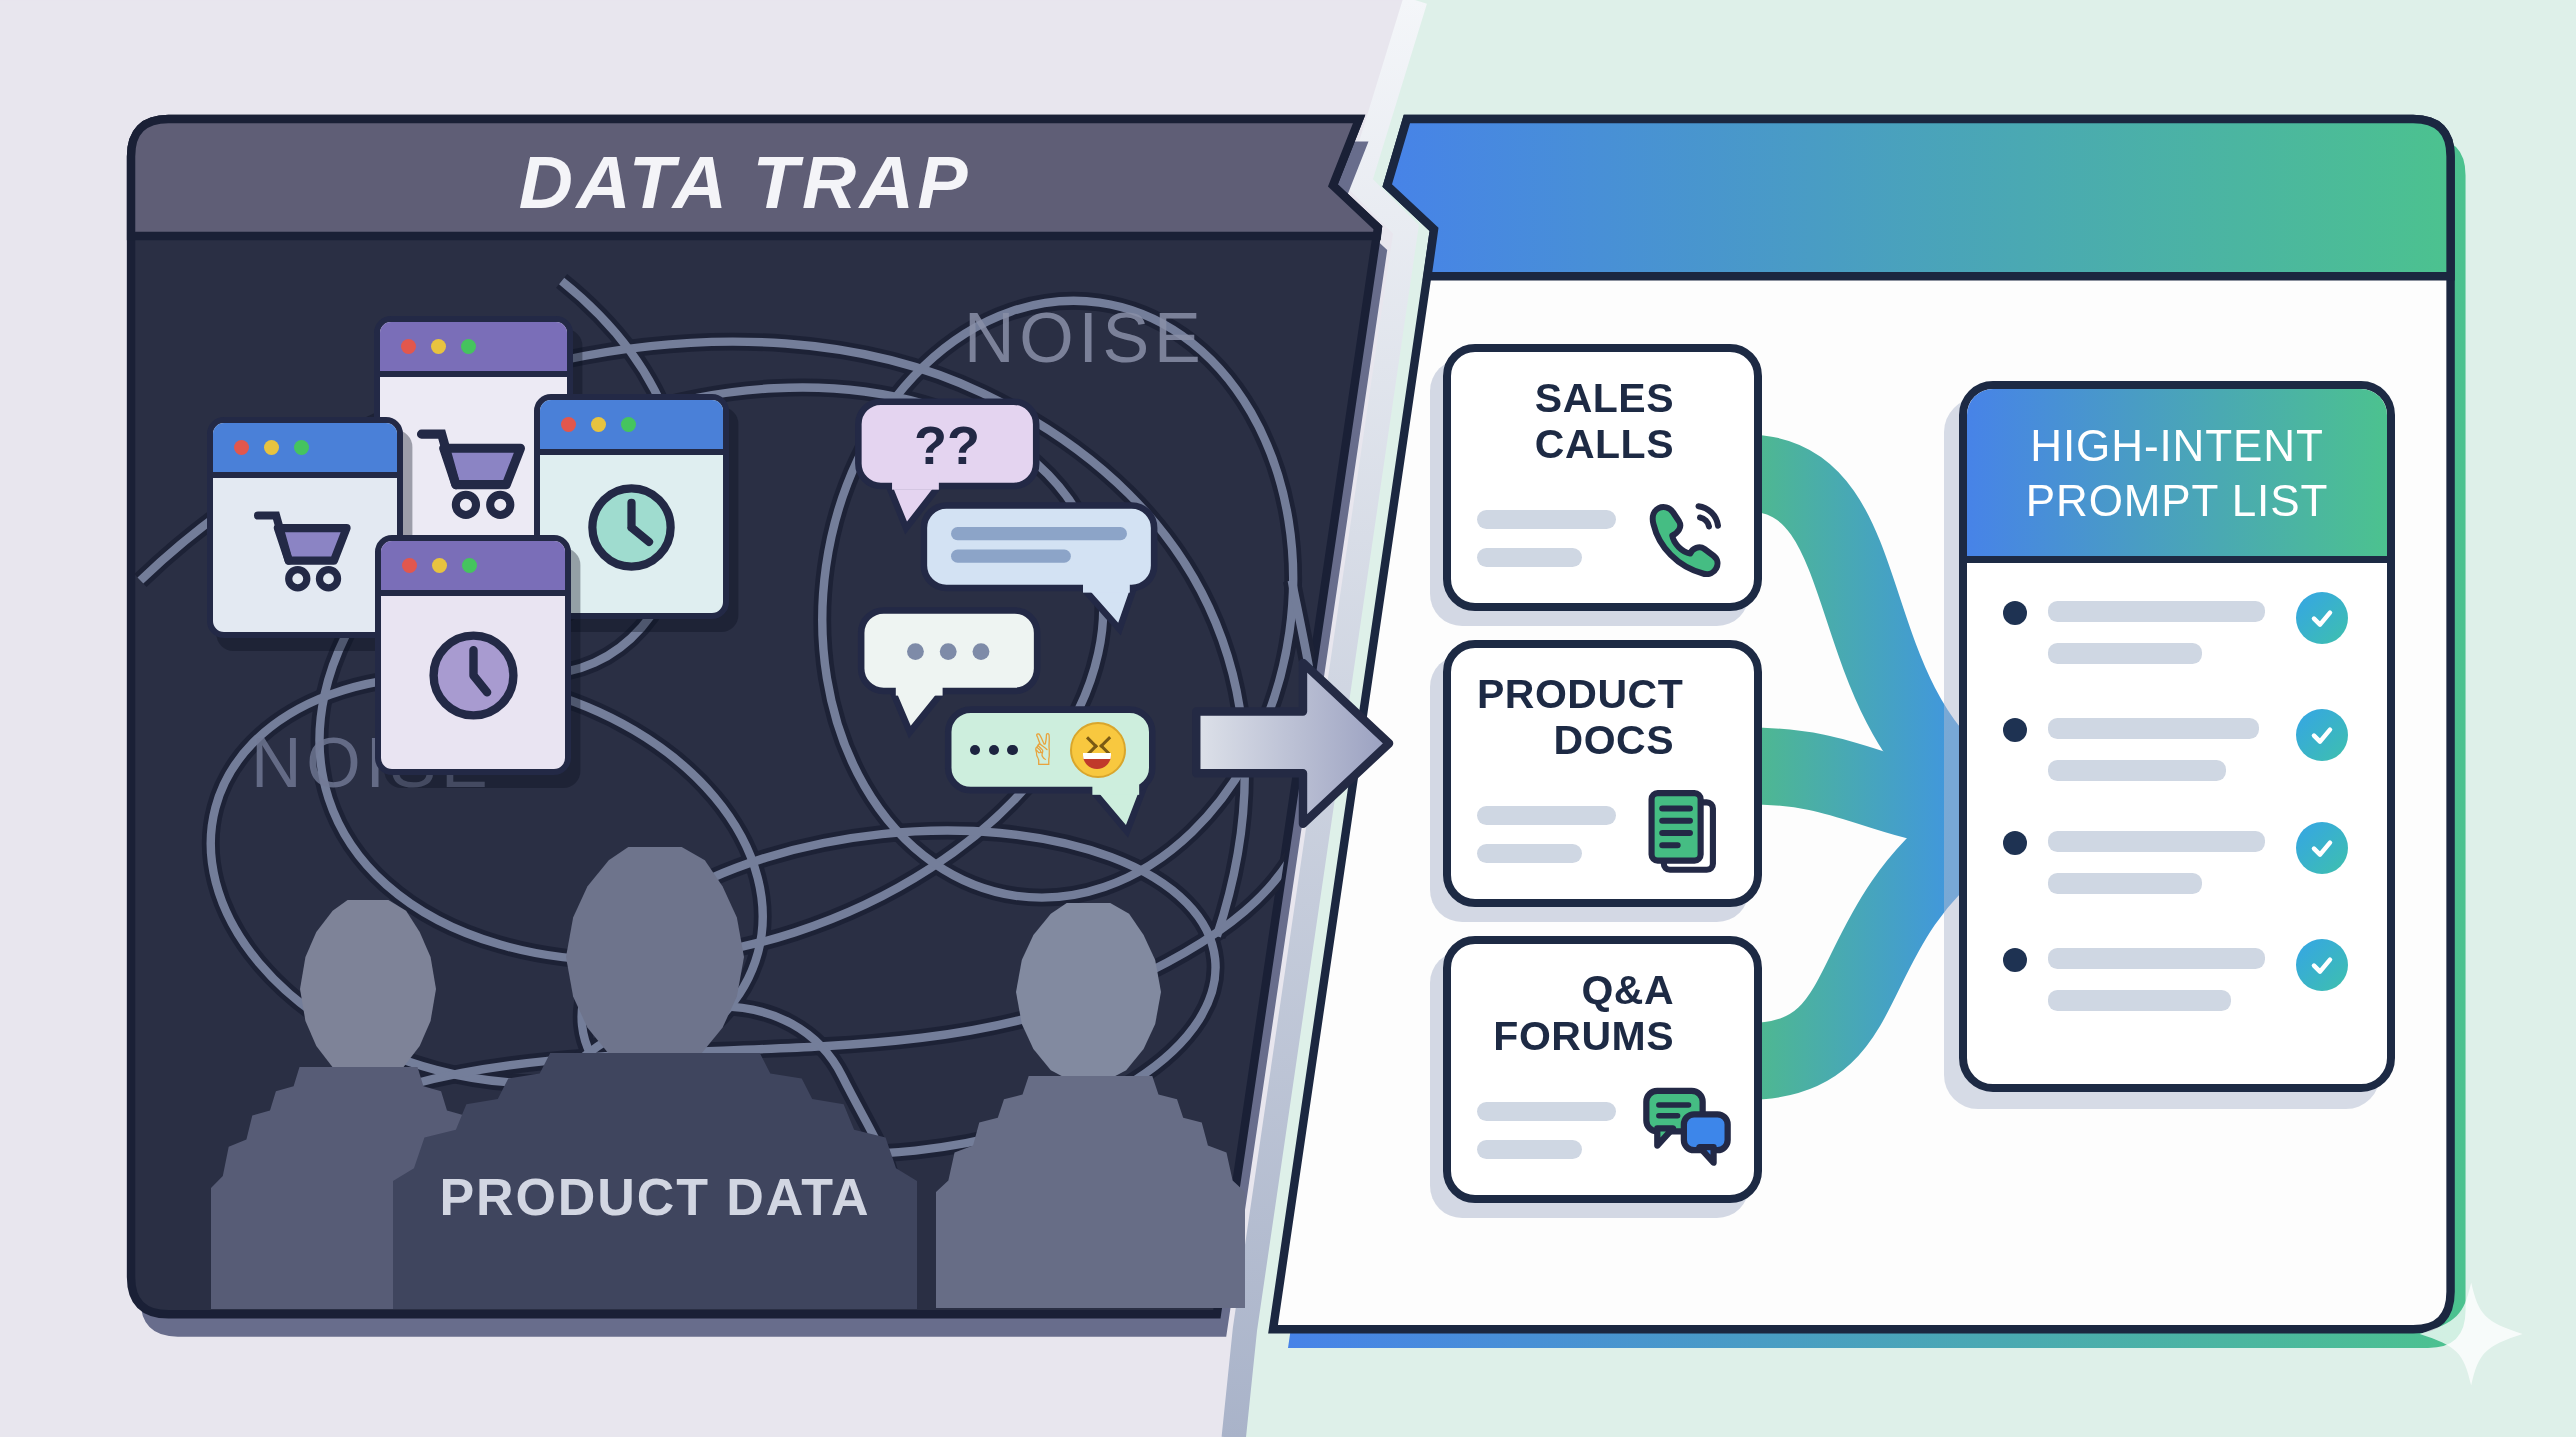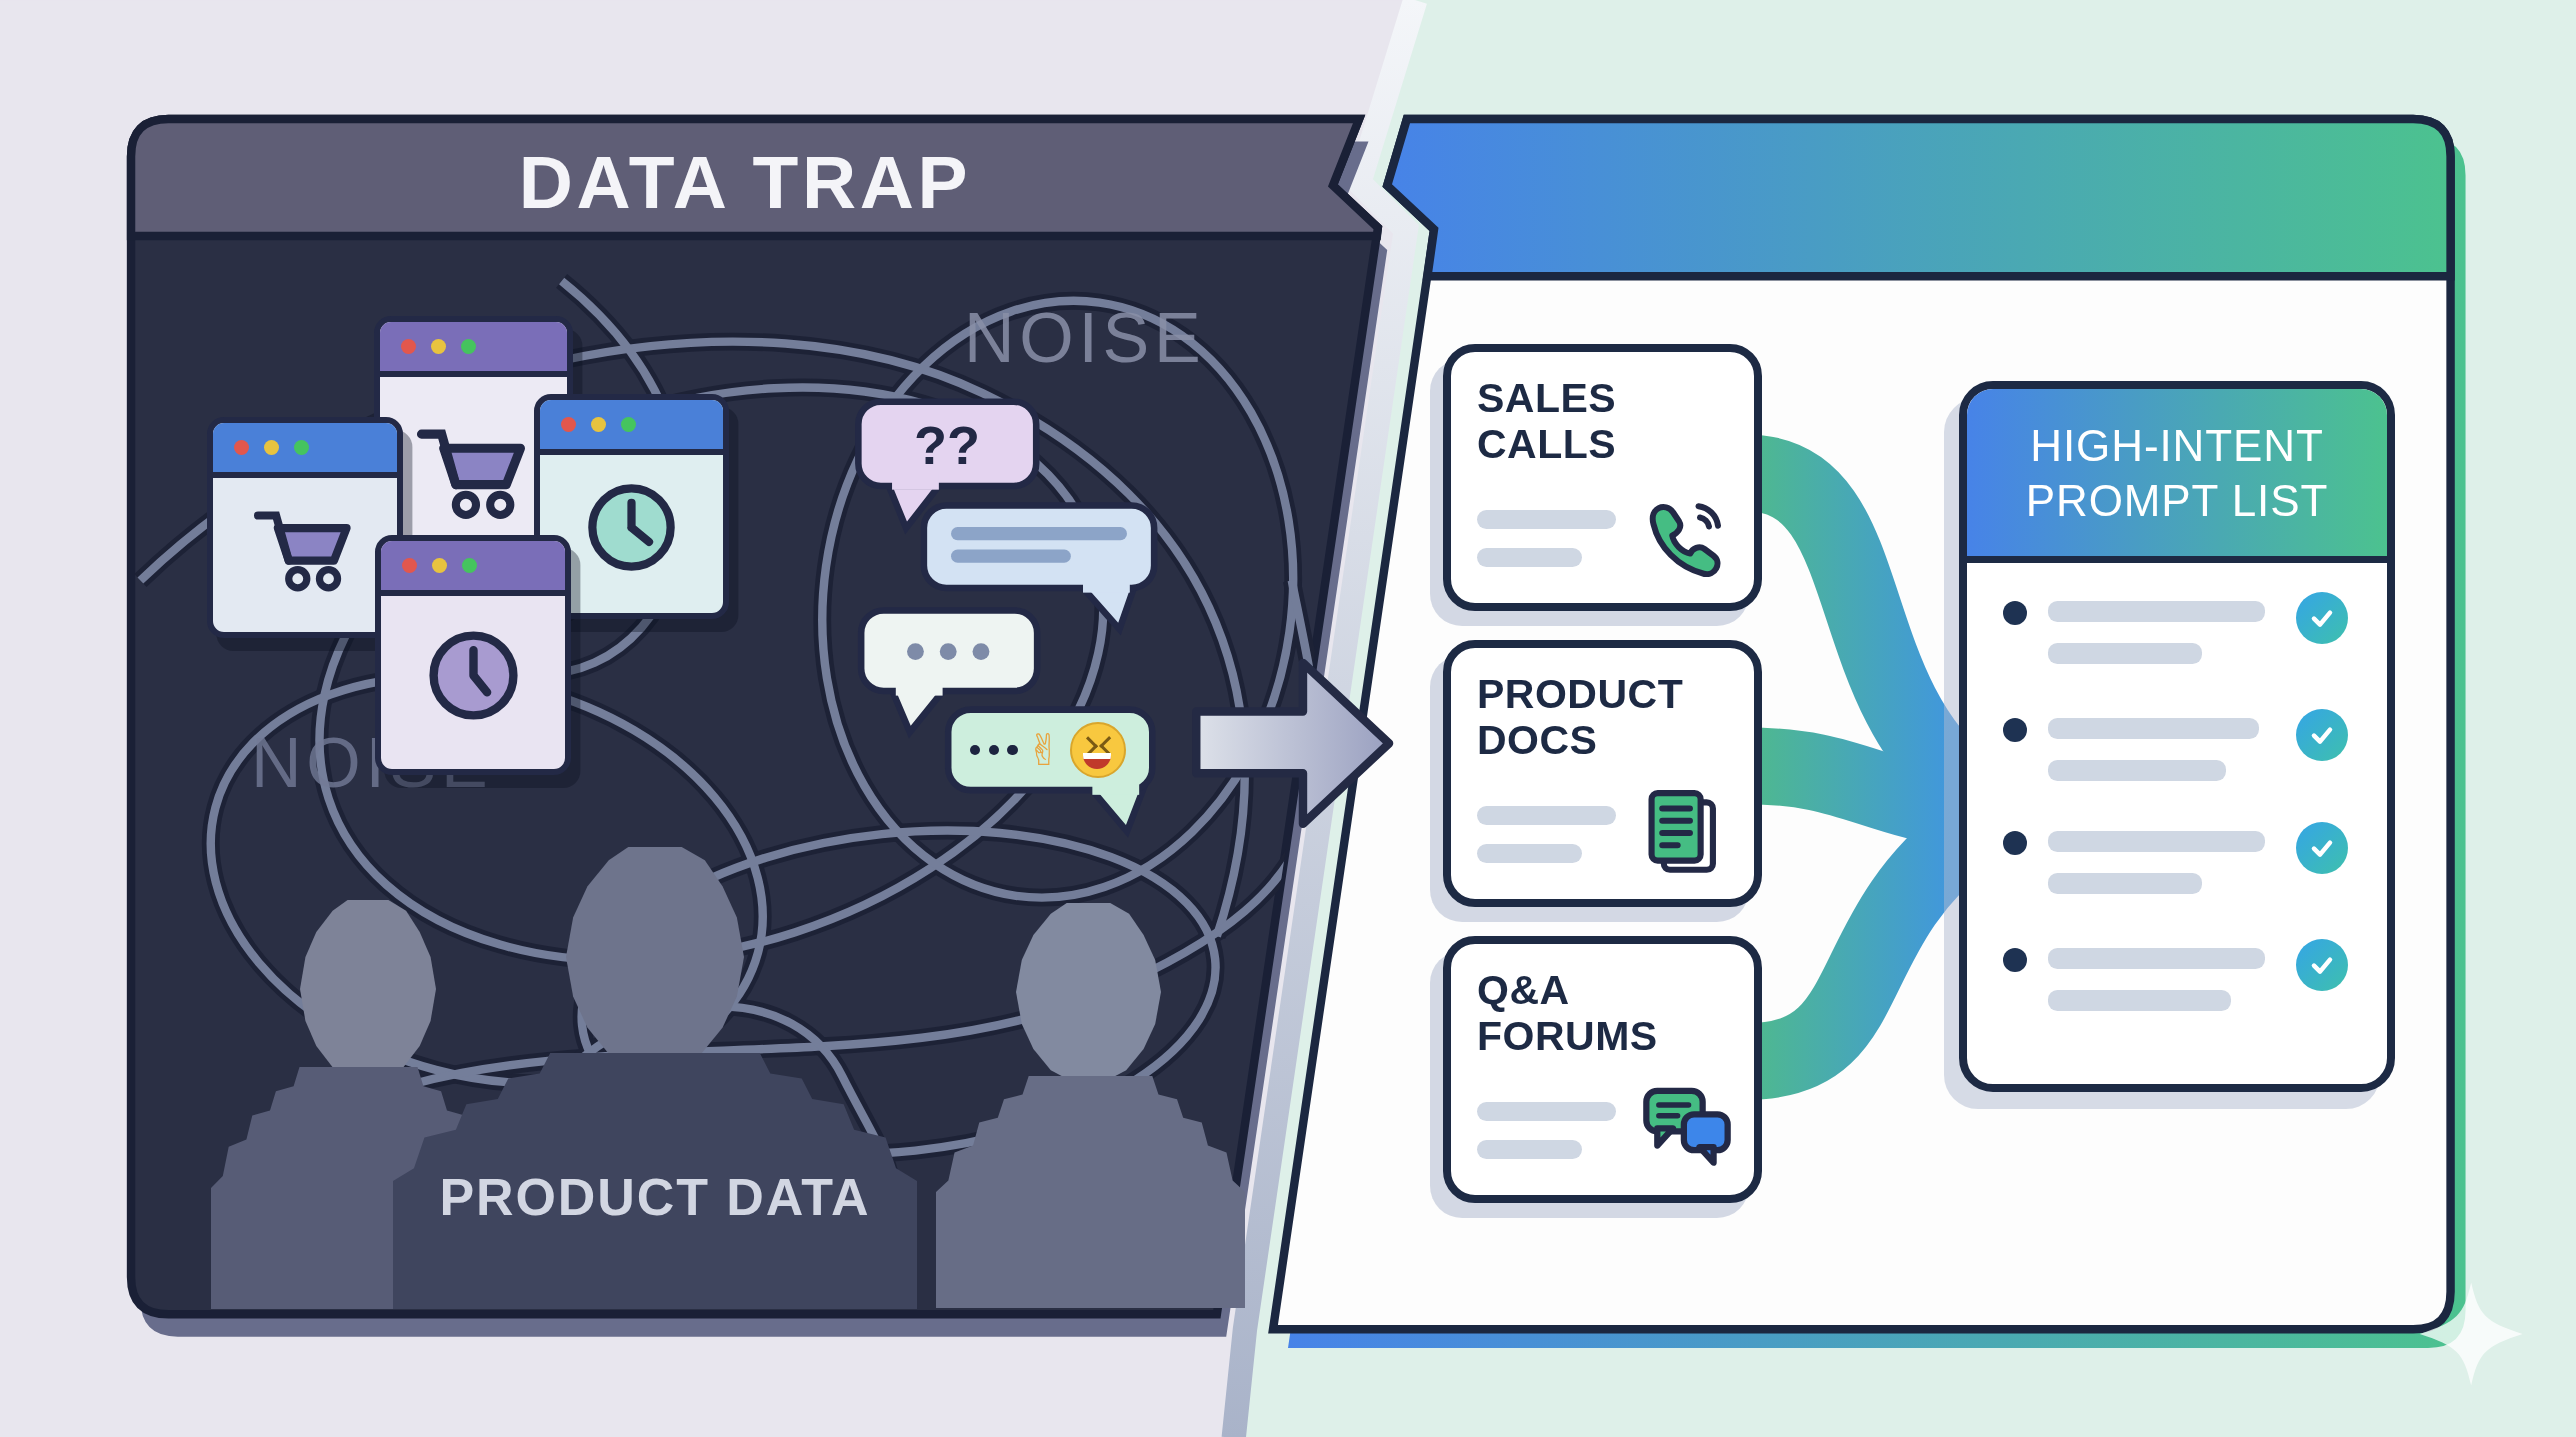--- a/index.html
+++ b/index.html
@@ -2,21 +2,21 @@
 <html style="font-size:15px"><head>
 <meta charset="utf-8">
 <style>
   html,body{margin:0;padding:0;background:#e8e6ee;}
   #stage{position:relative;width:2576px;height:1438px;overflow:hidden;
          font-family:"Liberation Sans","DejaVu Sans",sans-serif;}
   #bgsvg{position:absolute;left:0;top:0;}
   .abs{position:absolute;}
   
   .panel-title{position:absolute;text-align:center;font-weight:bold;color:#f4f4f8;
-               letter-spacing:3.7px;}
+               letter-spacing:3.7px;font-style:italic;}
   #left-title{left:131px;top:139px;width:1228px;font-size:75px;}
   #right-title{left:1407px;top:150px;width:1044px;font-size:77px;}
   
   .noise{position:absolute;font-weight:normal;letter-spacing:4.7px;font-size:70px;}
   #noise-tr{left:964px;top:298px;color:#8a90a8;opacity:.85;}
   #noise-l{left:251px;top:723px;color:#737b97;opacity:.8;}
   
   #anon-caption{left:374px;top:1164px;width:562px;text-align:center;color:#d2d6e2;
                 font-weight:bold;font-size:52px;line-height:1.3;letter-spacing:1.9px;}
   
@@ -50,21 +50,21 @@
        border-left:3.7px solid #7a5a14;border-bottom:3.7px solid #7a5a14;}
   .eye.le{left:8.4px;transform:rotate(-135deg);} .eye.re{right:8.4px;transform:rotate(45deg);}
   #mouth{position:absolute;left:10.3px;bottom:6.6px;width:28px;height:16px;background:#c0392b;
          border-radius:0 0 14px 14px;overflow:hidden;}
   #mouth span{display:block;height:5.6px;background:#fff;}
   
   .src-card{position:absolute;width:303px;height:251px;background:#fff;
             border:8.4px solid #1d2a44;border-radius:32px;
             box-shadow:-13px 15px 0 rgba(176,186,208,.55);}
   .src-title{position:absolute;left:26px;top:24px;width:197px;font-weight:bold;
-             font-size:41px;line-height:1.12;color:#1d2a44;letter-spacing:0.5px;}
+             font-size:41px;line-height:1.12;color:#1d2a44;letter-spacing:0.5px;text-align:right;}
   .ph-bar{position:absolute;height:19px;border-radius:9.4px;background:#cfd7e3;}
   .src-icon{position:absolute;left:189px;top:139px;}
   
   #out-card{left:1959px;top:381px;width:420px;height:695px;background:#fff;
             border:8.4px solid #1d2a44;border-radius:34px;
             box-shadow:-15px 17px 0 rgba(176,186,208,.5);overflow:hidden;}
   #out-head{height:167px;background:linear-gradient(90deg,#4783e8,#4cc28f);
             border-bottom:7.5px solid #1d2a44;display:flex;align-items:center;
             justify-content:center;}
   #out-title{width:337px;text-align:center;color:#fff;font-weight:normal;font-size:44px;

